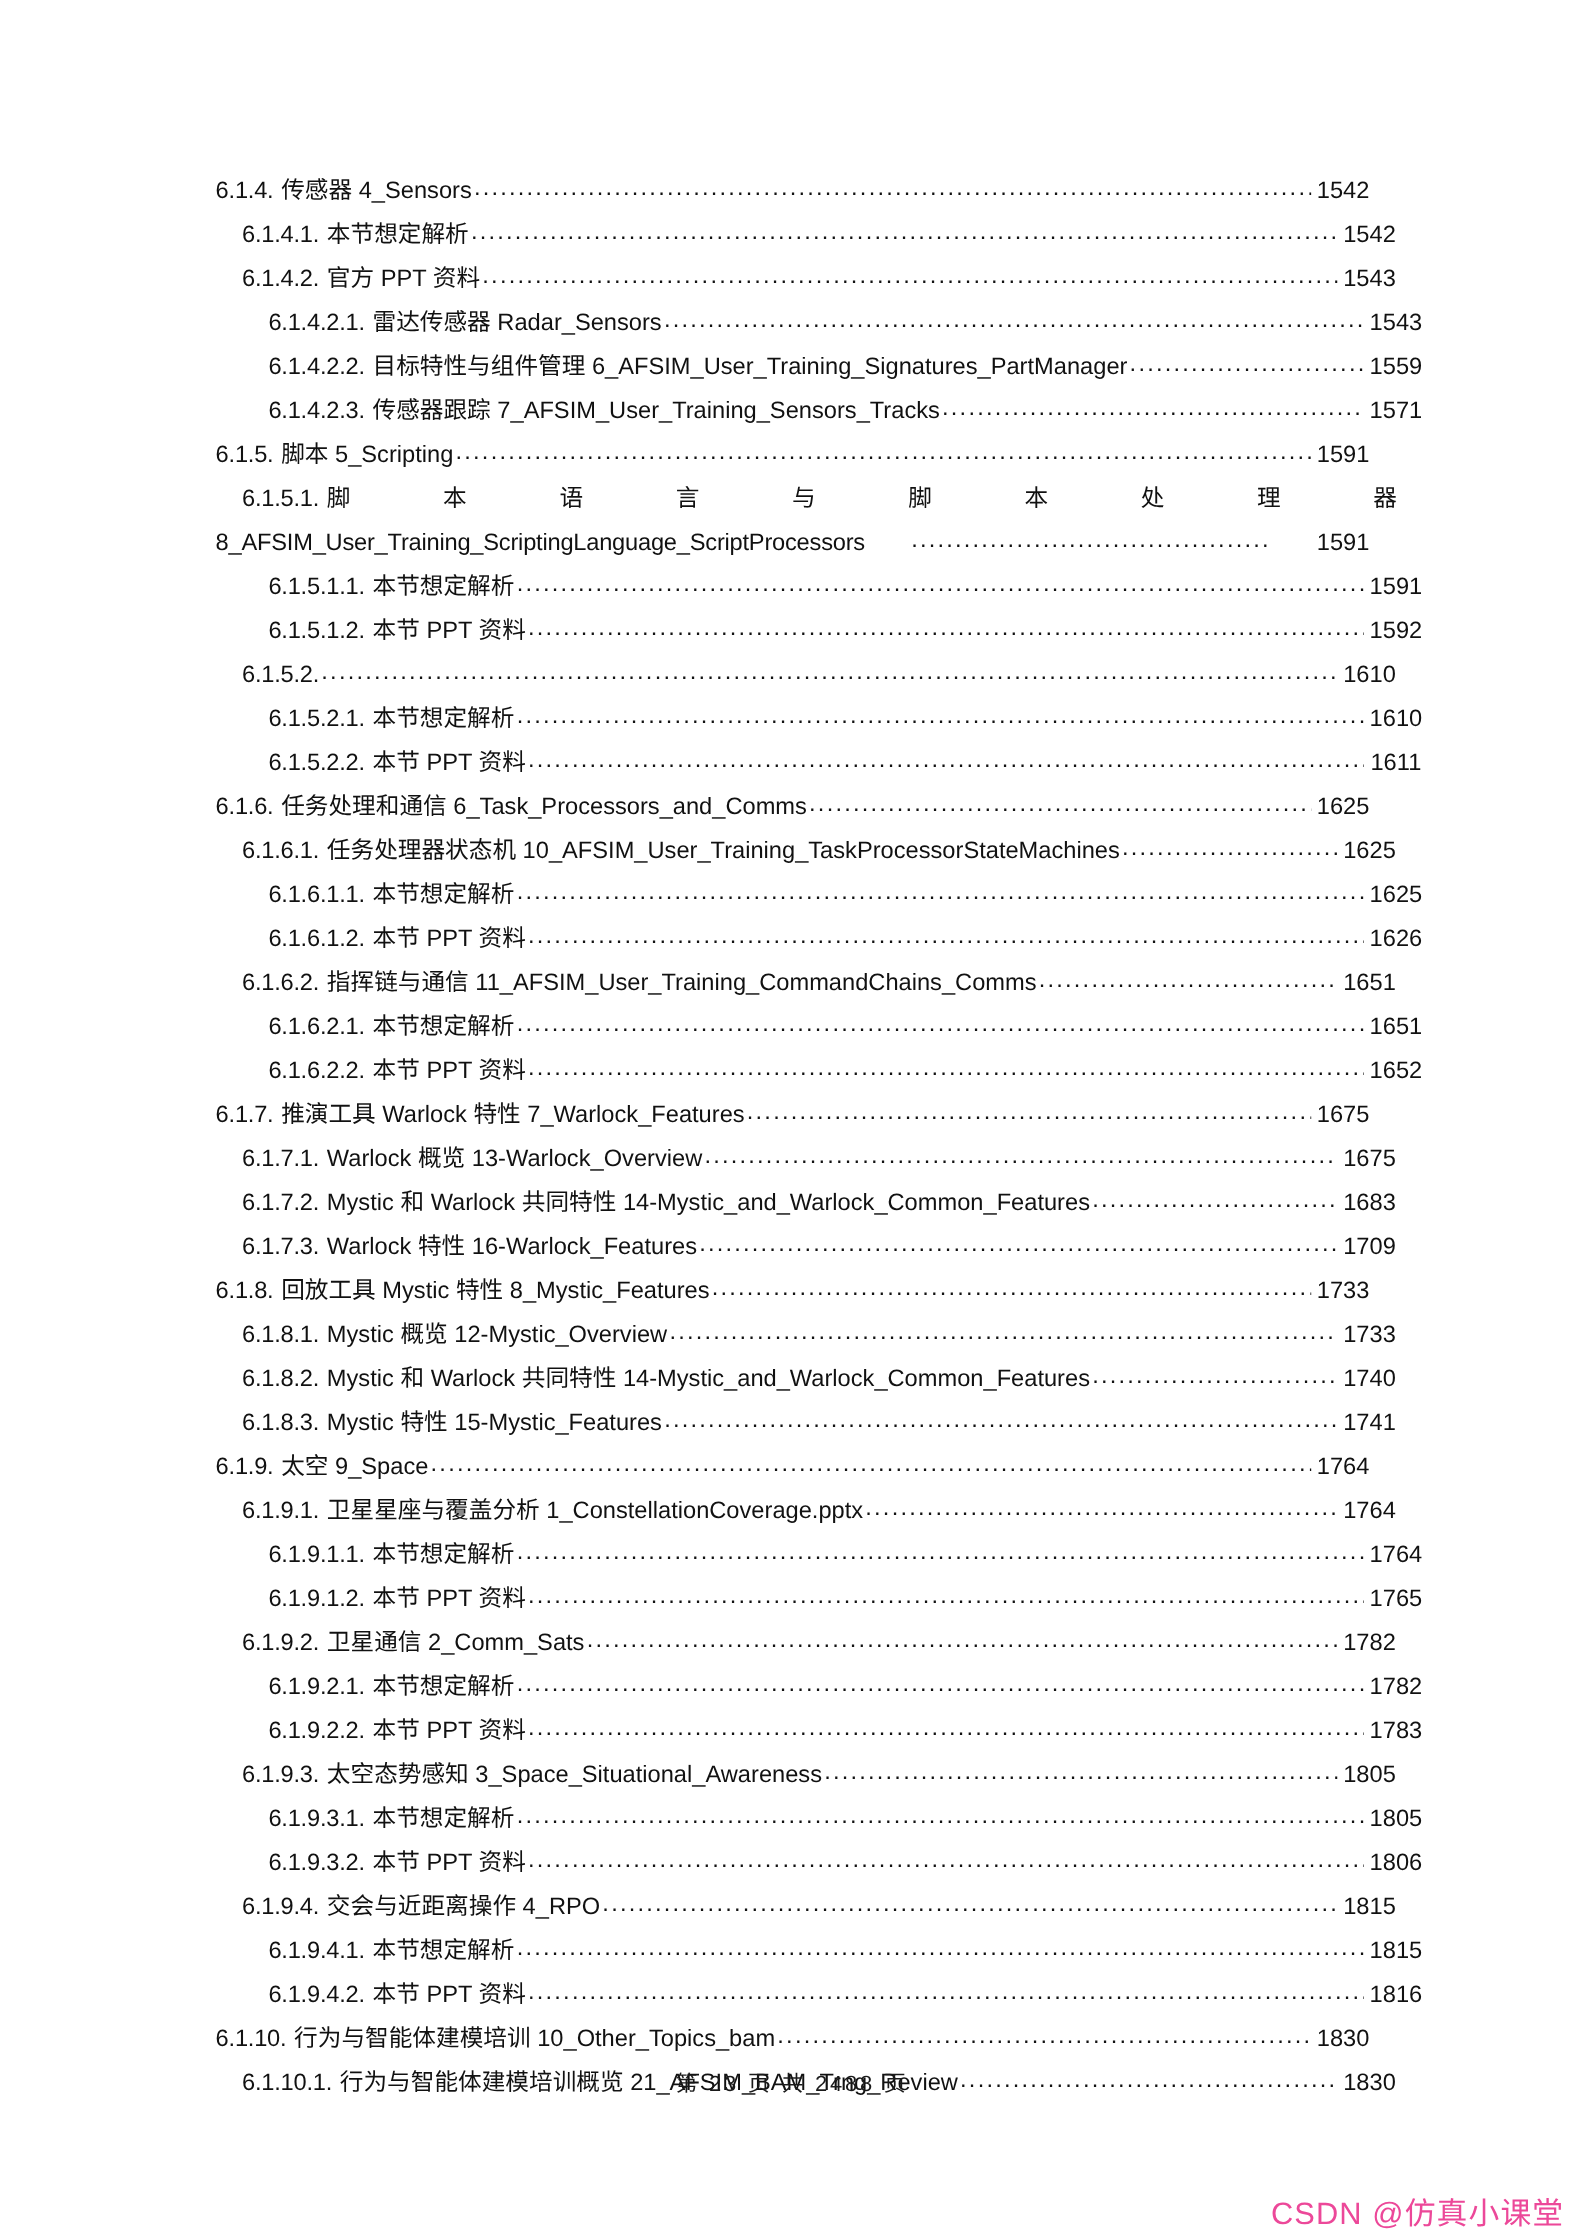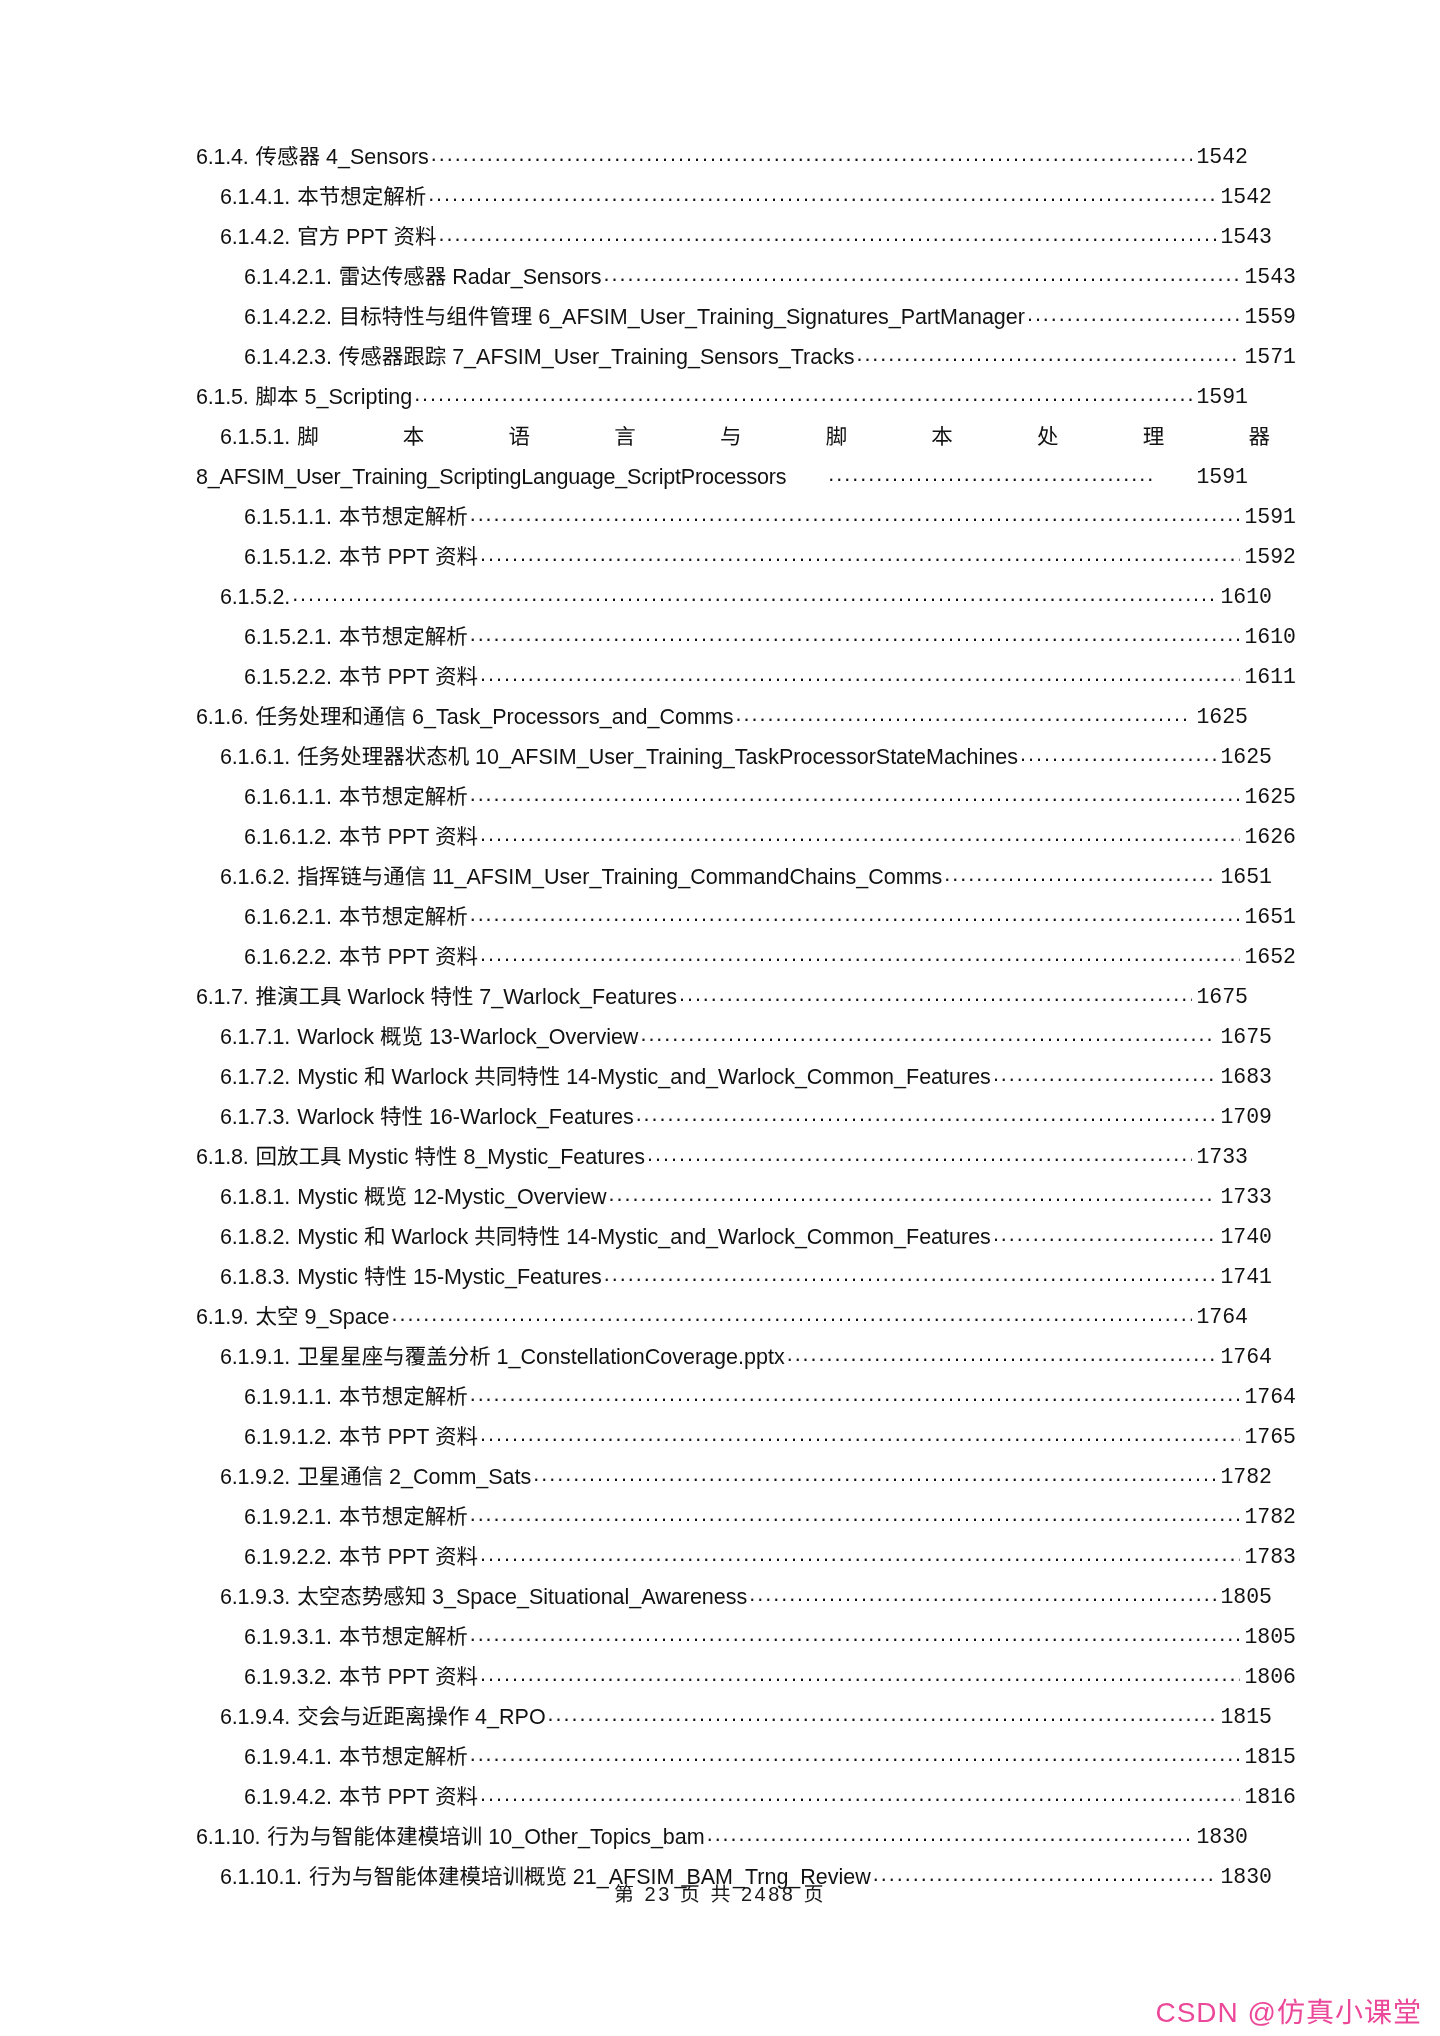--- a/index.html
+++ b/index.html
@@ -17,21 +17,21 @@
     overflow: hidden;
   }
   .page {
     position: absolute;
     inset: 0;
     background: #ffffff;
   }
   .toc {
     position: absolute;
     left: 196px;
-    top: 128px;
+    top: 144px;
     width: 1052px;
   }
   .toc-row {
     display: flex;
     align-items: flex-end;
     width: 100%;
     font-size: 21.5px;
     line-height: 1.0;
     height: 40px;
     color: #111111;
@@ -73,24 +73,23 @@
     font-size: 21.5px;
     line-height: 1;
     color: #111111;
     position: absolute;
     bottom: -2px;
     left: 0;
     white-space: nowrap;
   }
   .pg {
     flex: 0 0 auto;
-    text-align: right;
+    text-align: center;
     min-width: 54px;
     padding-left: 1px;
-    font-family: Liberation Mono, monospace;
   }
 
   
   .cont-row {
     display: flex;
     align-items: flex-end;
     width: 100%;
     font-size: 21.5px;
     line-height: 1.0;
     height: 40px;

